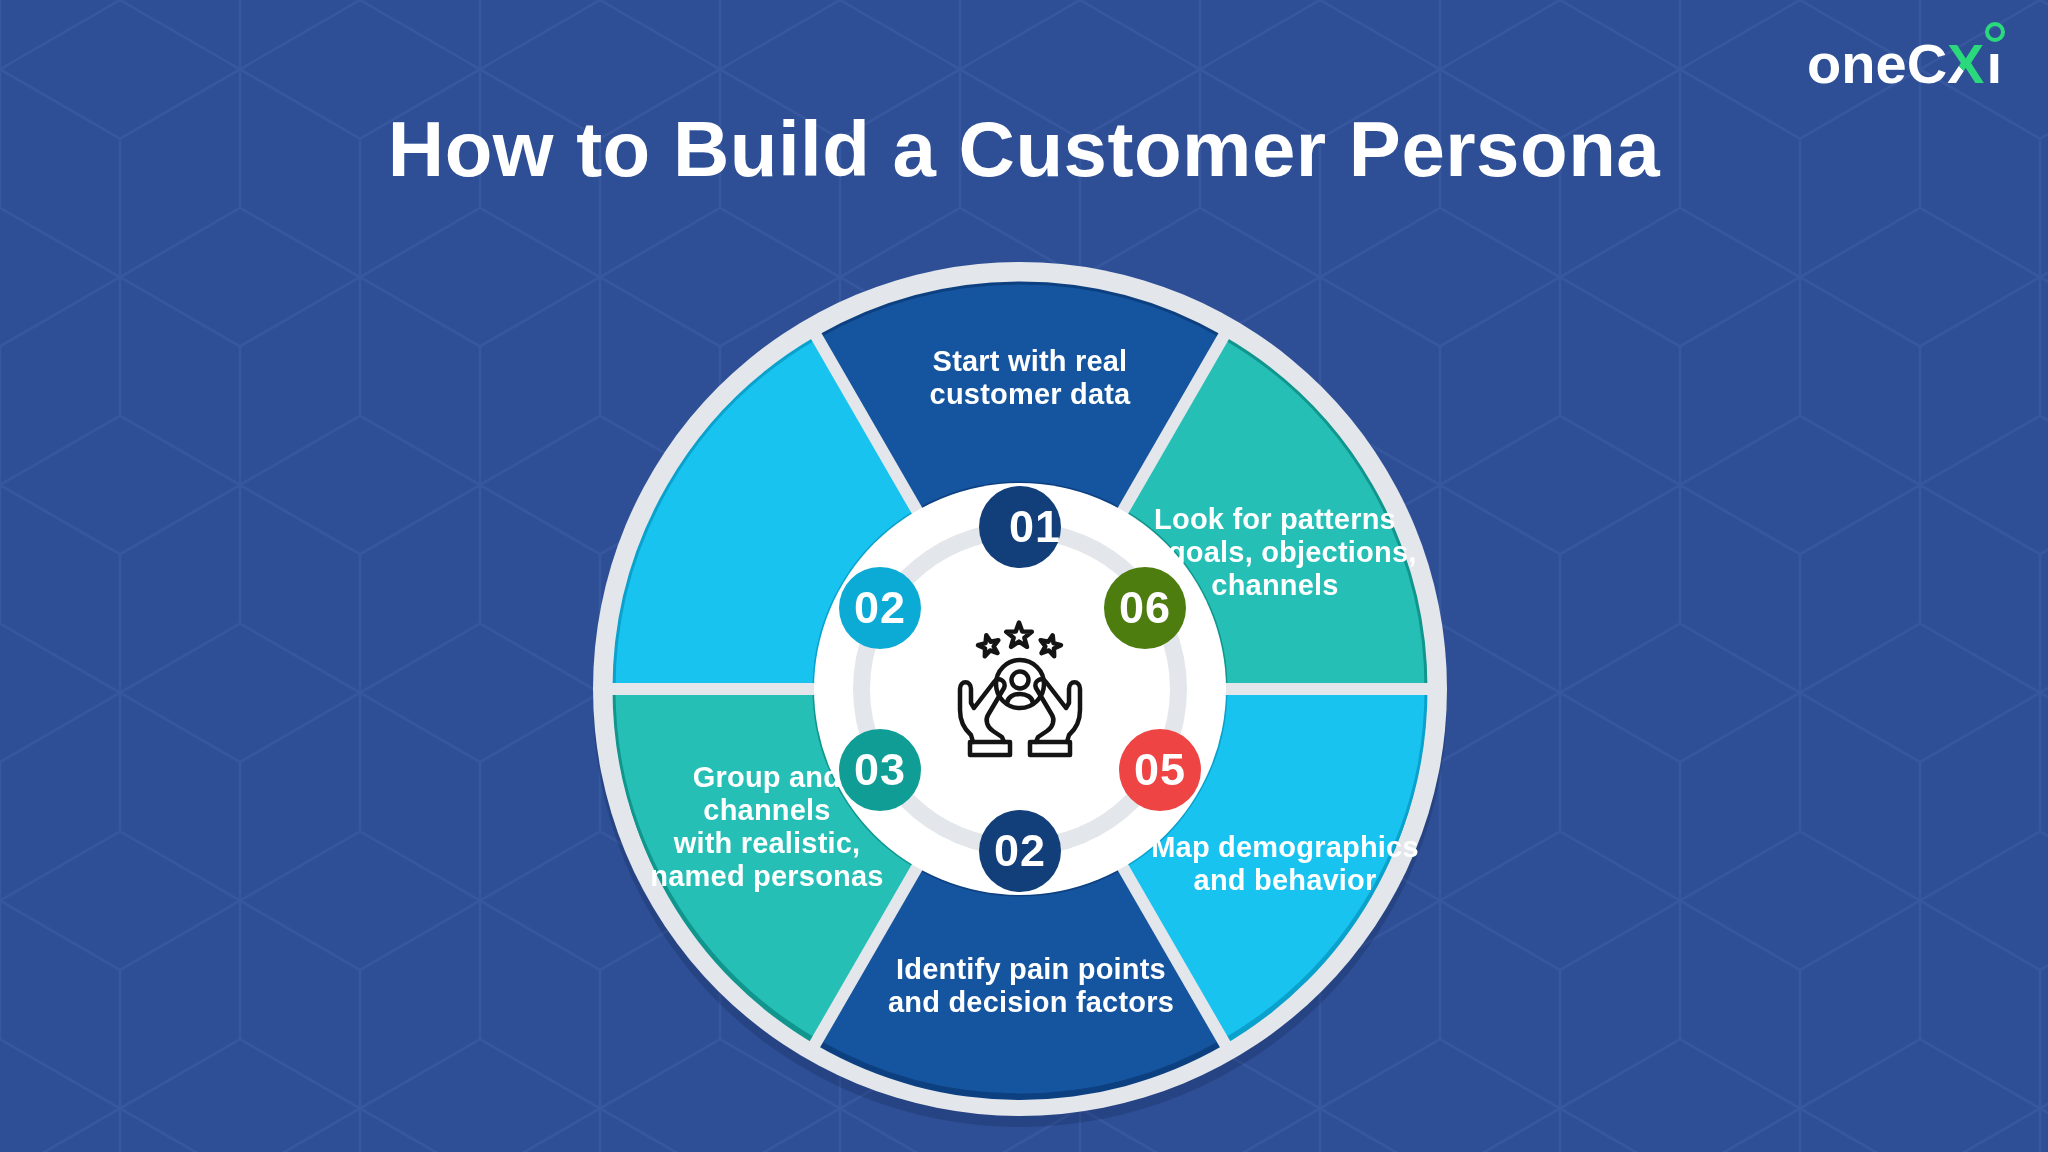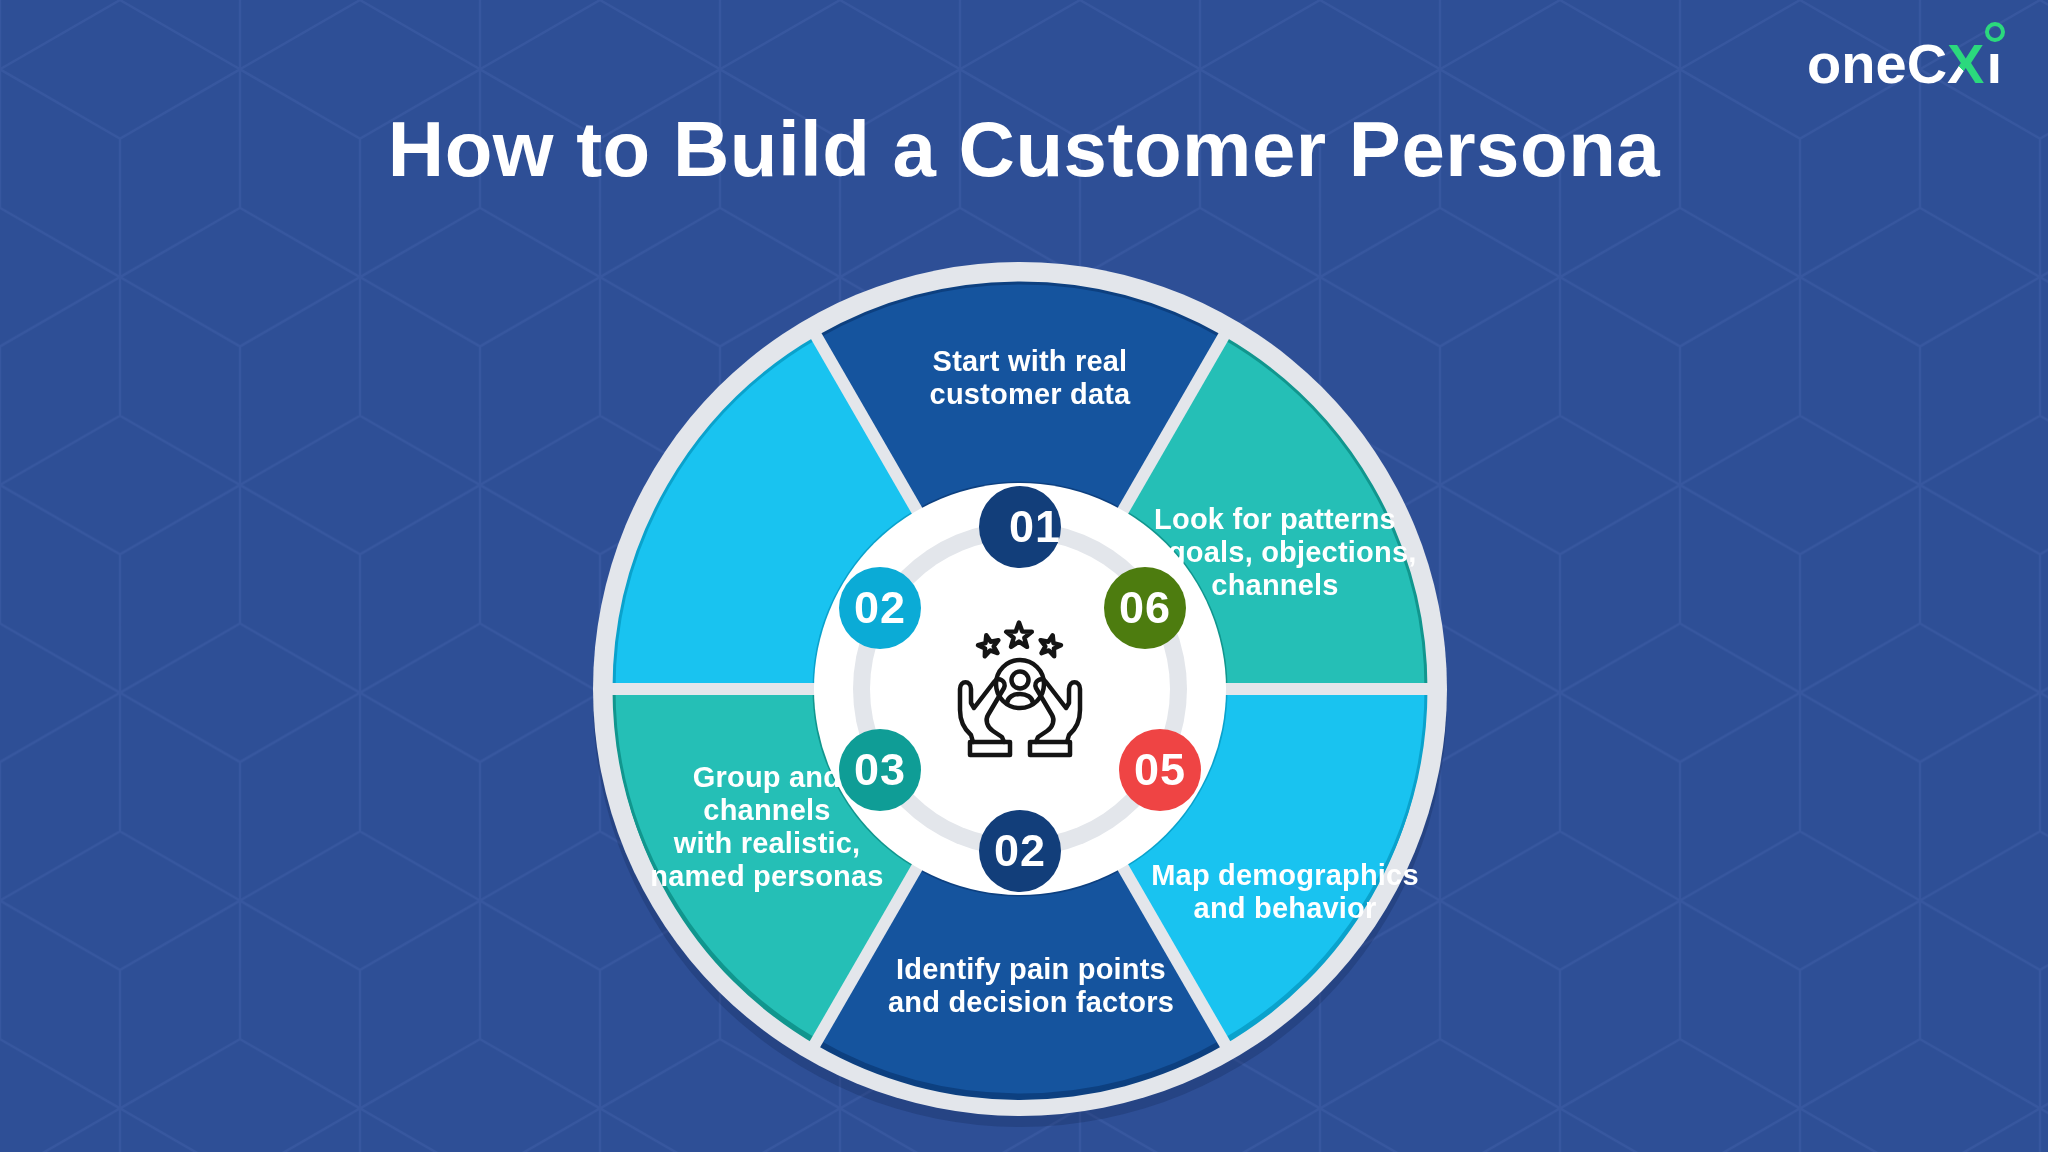--- a/index.html
+++ b/index.html
@@ -136,21 +136,21 @@
       </div>
 
     <div class="seg-label" style="left:1030px;top:378px;">Start with real
 customer data</div>
     <div class="seg-label" style="left:767px;top:827px;">Group and
 channels
 with realistic,
 named personas</div>
     <div class="seg-label" style="left:1031px;top:986px;">Identify pain points
 and decision factors</div>
-    <div class="seg-label" style="left:1285px;top:864px;margin-top:28px;">Map demographics
+    <div class="seg-label" style="left:1285px;top:864px;">Map demographics
 and behavior</div>
     <div class="seg-label" style="left:1275px;top:552px;">Look for patterns
 in goals, objections,
 channels</div>
 
     <svg class="center-icon" width="150" height="160" viewBox="0 0 150 160">
       <g fill="none" stroke="#141414" stroke-width="4.5" stroke-linecap="round" stroke-linejoin="round">
 
         <g>
           <path transform="translate(73,36) scale(1.12)" d="M0,-12 L2.9,-4 L11.4,-3.7 L4.8,1.6 L7.1,9.7 L0,5 L-7.1,9.7 L-4.8,1.6 L-11.4,-3.7 L-2.9,-4 Z" vector-effect="non-scaling-stroke"></path>

